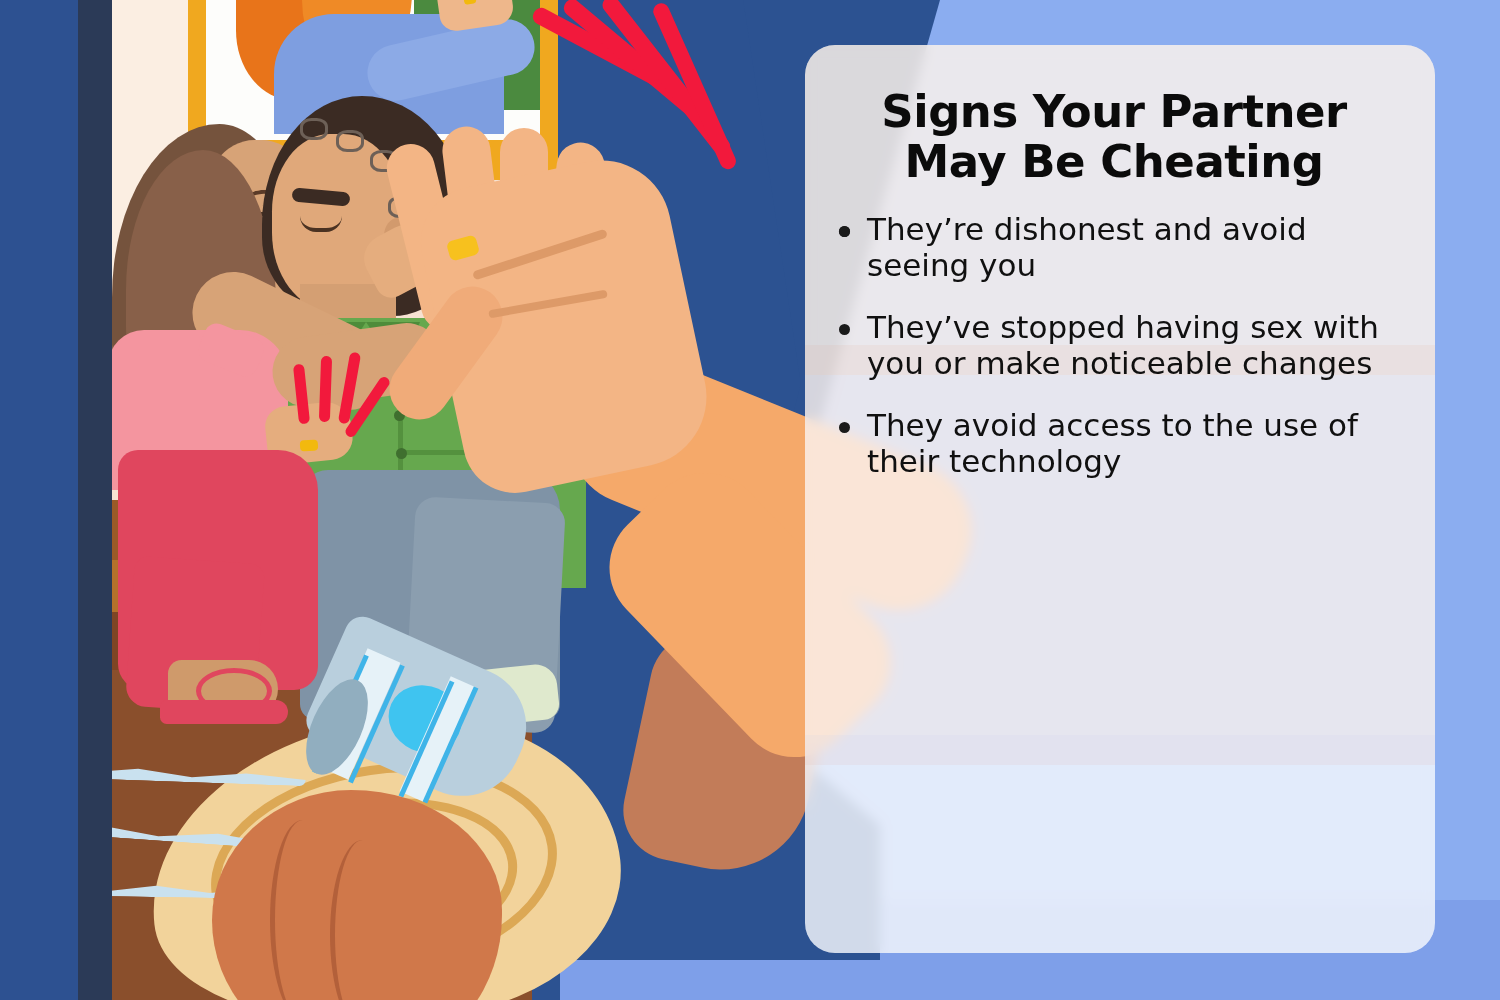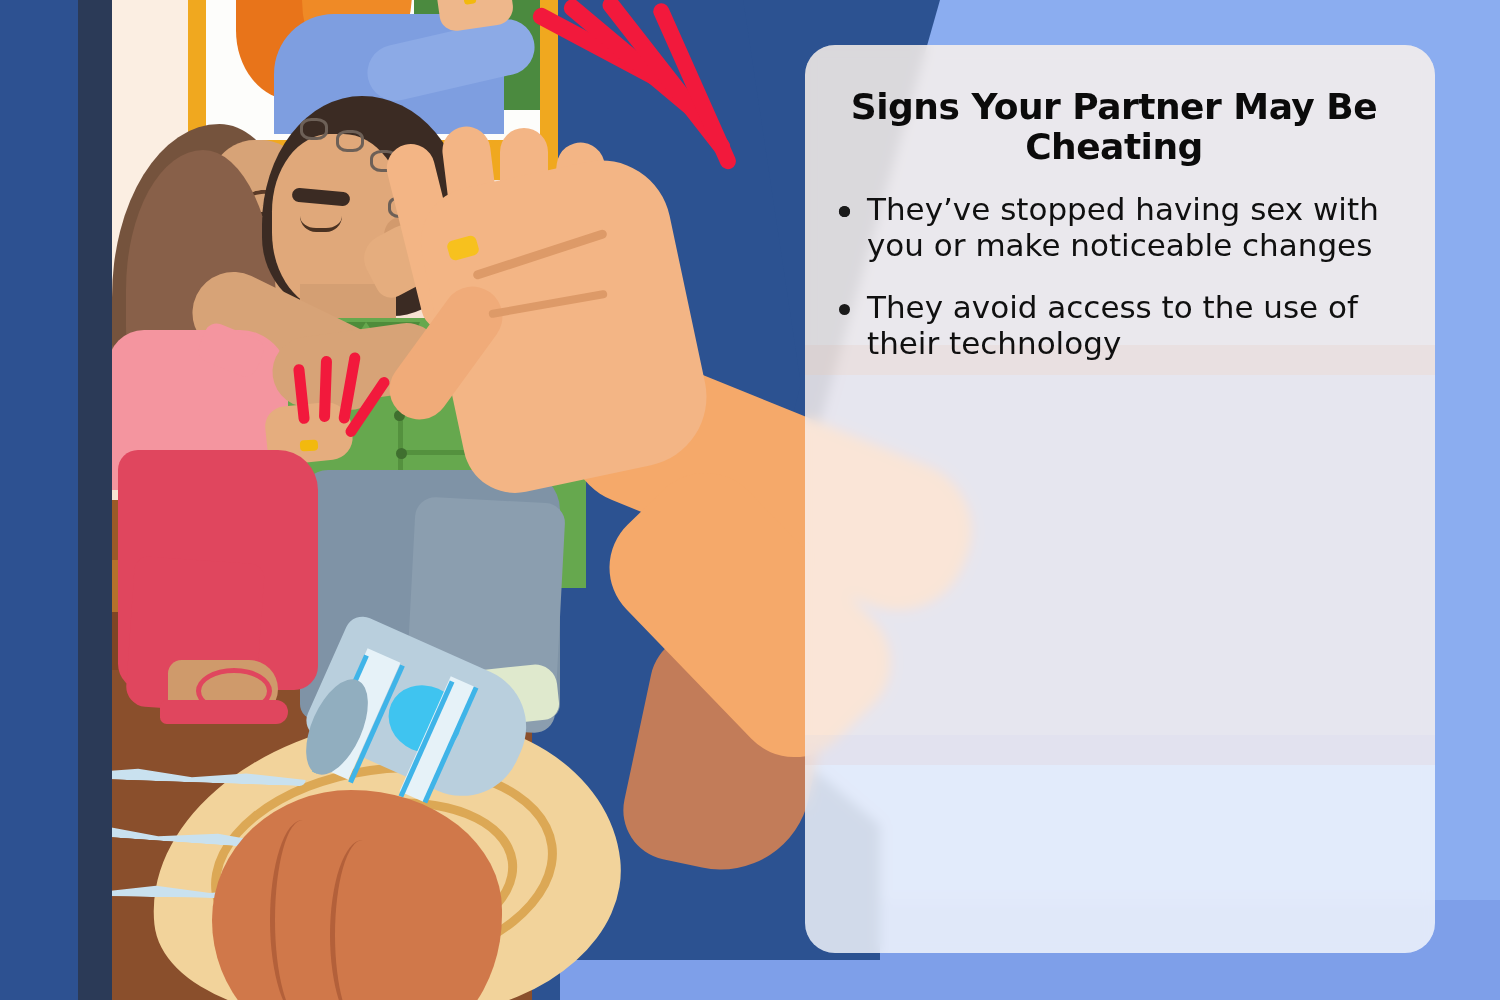--- a/index.html
+++ b/index.html
@@ -172,21 +172,21 @@
     background:rgba(255,255,255,0.80);
     -webkit-backdrop-filter:blur(6px);backdrop-filter:blur(6px);
     box-sizing:border-box;
     padding:42px 36px 30px 24px;
     overflow:hidden;
   }
   .panel-title{
     margin:0 0 22px 0;
     font-family:"DejaVu Sans",sans-serif;
     font-weight:bold;
-    font-size:36px;
+    font-size:45px;
     line-height:1.10;
     color:#0b0b0b;
     text-align:center;
     letter-spacing:-0.5px;
   }
   .bullets{list-style:none;margin:0;padding:0;}
   .bullet{
     position:relative;
     padding-left:38px;
     margin:0 0 26px 0;
@@ -342,20 +342,24 @@
 
     <div class="panel-content">
       <h1 class="panel-title">Signs Your Partner May Be Cheating</h1>
 
       <ul class="bullets">
         <li class="bullet">
           <span class="dot"></span>
         </li>
         <li class="bullet">
           <span class="dot"></span>
+          <span>They’re dishonest and avoid seeing you</span>
+        </li>
+        <li class="bullet">
+          <span class="dot"></span>
           <span>They’ve stopped having sex with you or make noticeable changes</span>
         </li>
         <li class="bullet">
           <span class="dot"></span>
           <span>They avoid access to the use of their technology</span>
         </li>
       </ul>
     </div>
   </div>
 

